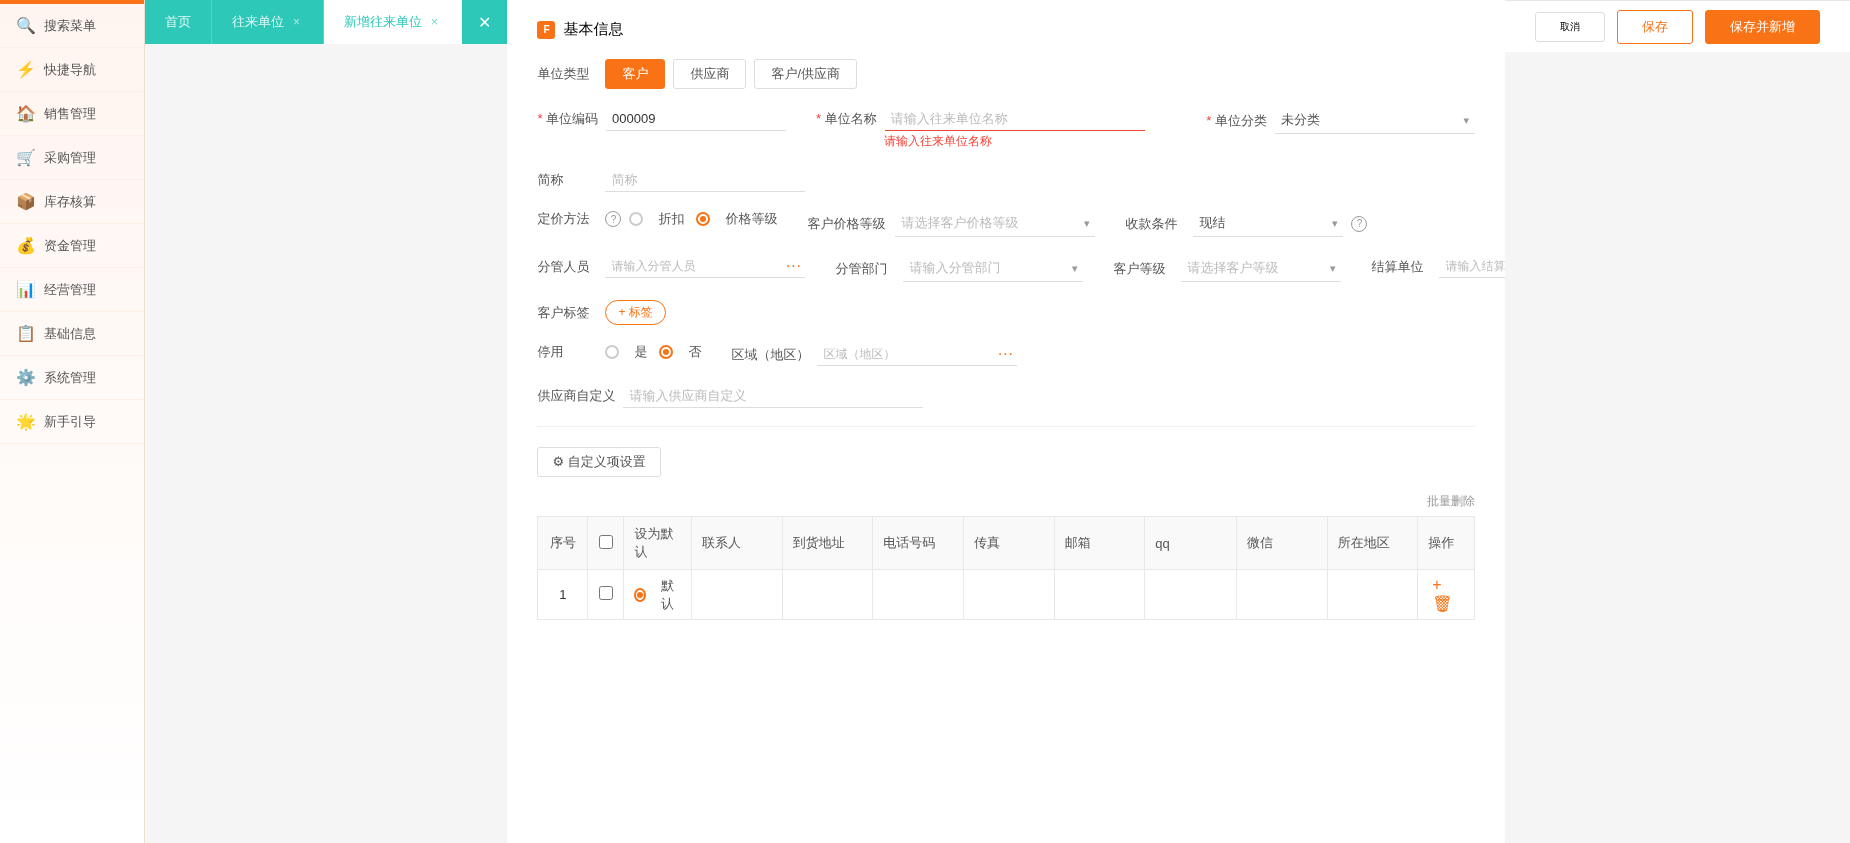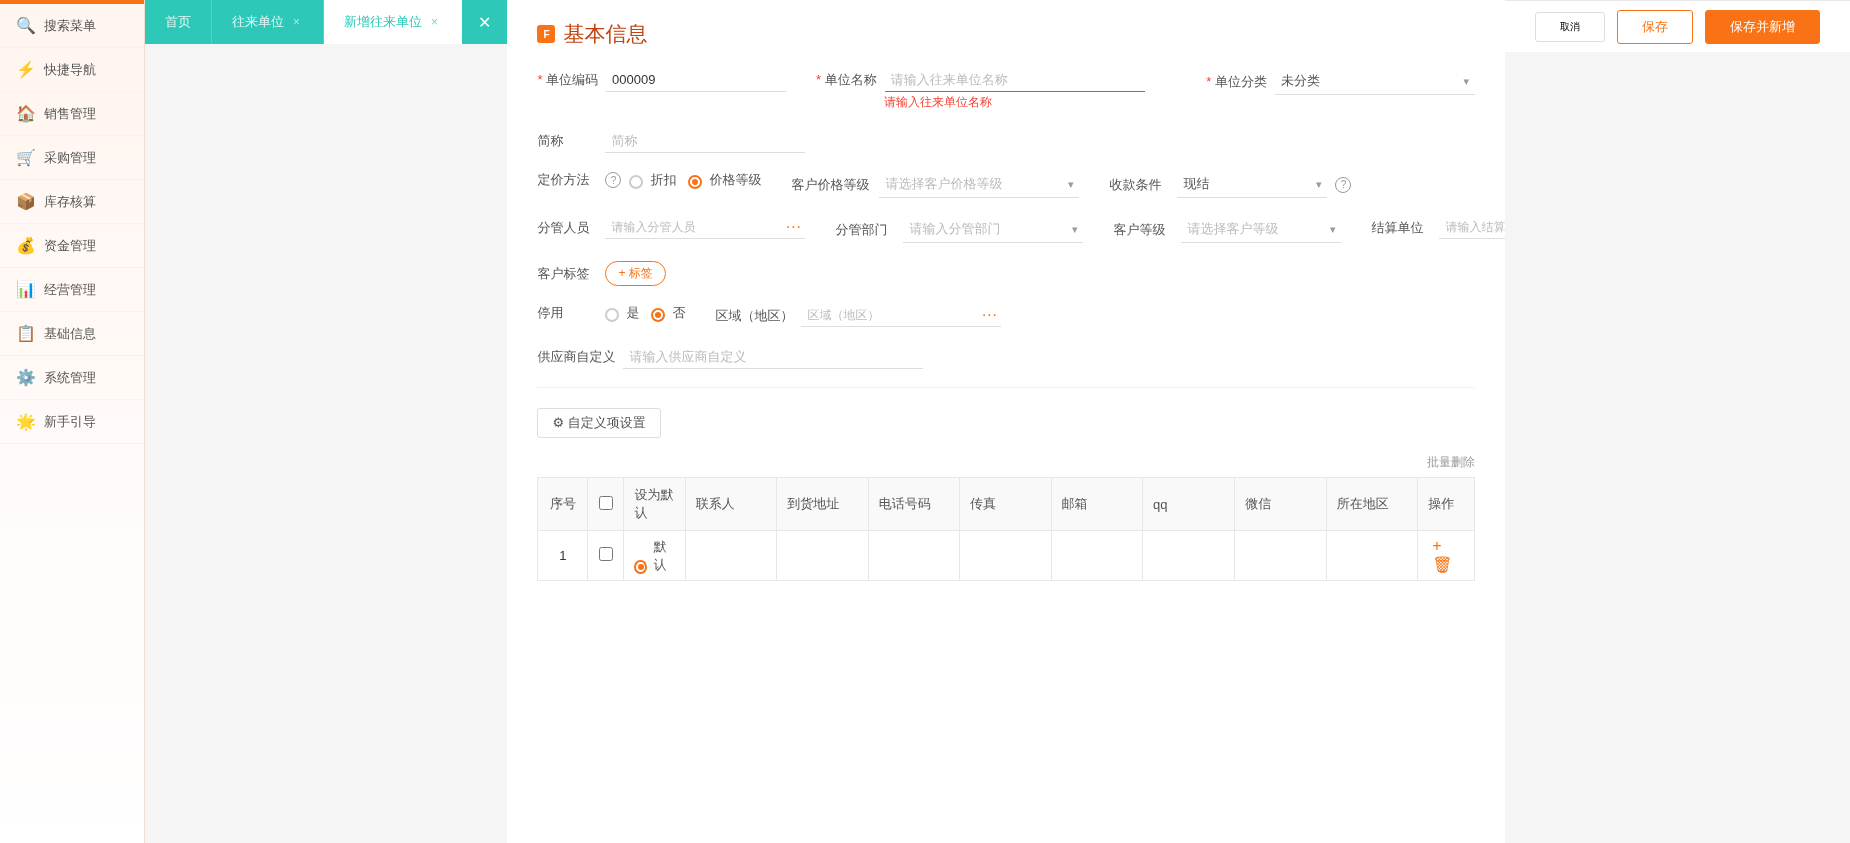--- a/index.html
+++ b/index.html
@@ -101,21 +101,21 @@
       height: 18px;
       background: #f97316;
       border-radius: 3px;
       display: flex;
       align-items: center;
       justify-content: center;
       color: white;
       font-size: 10px;
       font-weight: bold;
     }
-    .section-title { font-size: 21px; font-weight: 500; color: #c2410c; }
+    .section-title { font-size: 15px; font-weight: 500; color: #000000; }
 
     
     .form-row {
       display: flex;
       align-items: flex-start;
       margin-bottom: 18px;
       gap: 30px;
     }
     .field-label {
       color: #555;
@@ -168,21 +168,21 @@
       min-width: 180px;
       gap: 4px;
       color: #555;
     }
     .field-select .select-text { flex: 1; font-size: 13px; }
     .field-select .select-text.placeholder { color: #bbb; }
     .field-select .arrow { color: #999; font-size: 11px; }
 
     
     .radio-group { display: flex; align-items: center; gap: 12px; }
-    .radio-item { display: flex; align-items: flex-end; gap: 7px; cursor: pointer; }
+    .radio-item { display: flex; align-items: center; gap: 15px; cursor: pointer; }
     .radio-circle {
       width: 14px; height: 14px;
       border-radius: 50%;
       border: 2px solid #ccc;
       display: flex; align-items: center; justify-content: center;
     }
     .radio-circle.checked { border-color: #f97316; }
     .radio-circle.checked::after {
       content: '';
       width: 6px; height: 6px;
@@ -436,20 +436,30 @@
     <div class="tab-bar-close">✕</div>
   </div>
 
   <div class="content">
 
     <div class="section-header">
       <div class="section-icon">F</div>
       <span class="section-title">基本信息</span>
     </div>
 
+    <div class="form-row">
+      <div class="field-col">
+        <span class="field-label">单位类型</span>
+        <div class="type-buttons">
+          <button class="type-btn active">客户</button>
+          <button class="type-btn">供应商</button>
+          <button class="type-btn">客户/供应商</button>
+        </div>
+      </div>
+    </div>
 
     <div class="form-row">
 
       <div class="field-col">
         <span class="field-label required">单位编码</span>
         <input class="field-input field-unit-code" type="text" value="000009" style="">
       </div>
 
       <div style="display:flex;flex-direction:column;flex:1;">
         <div class="field-col">

